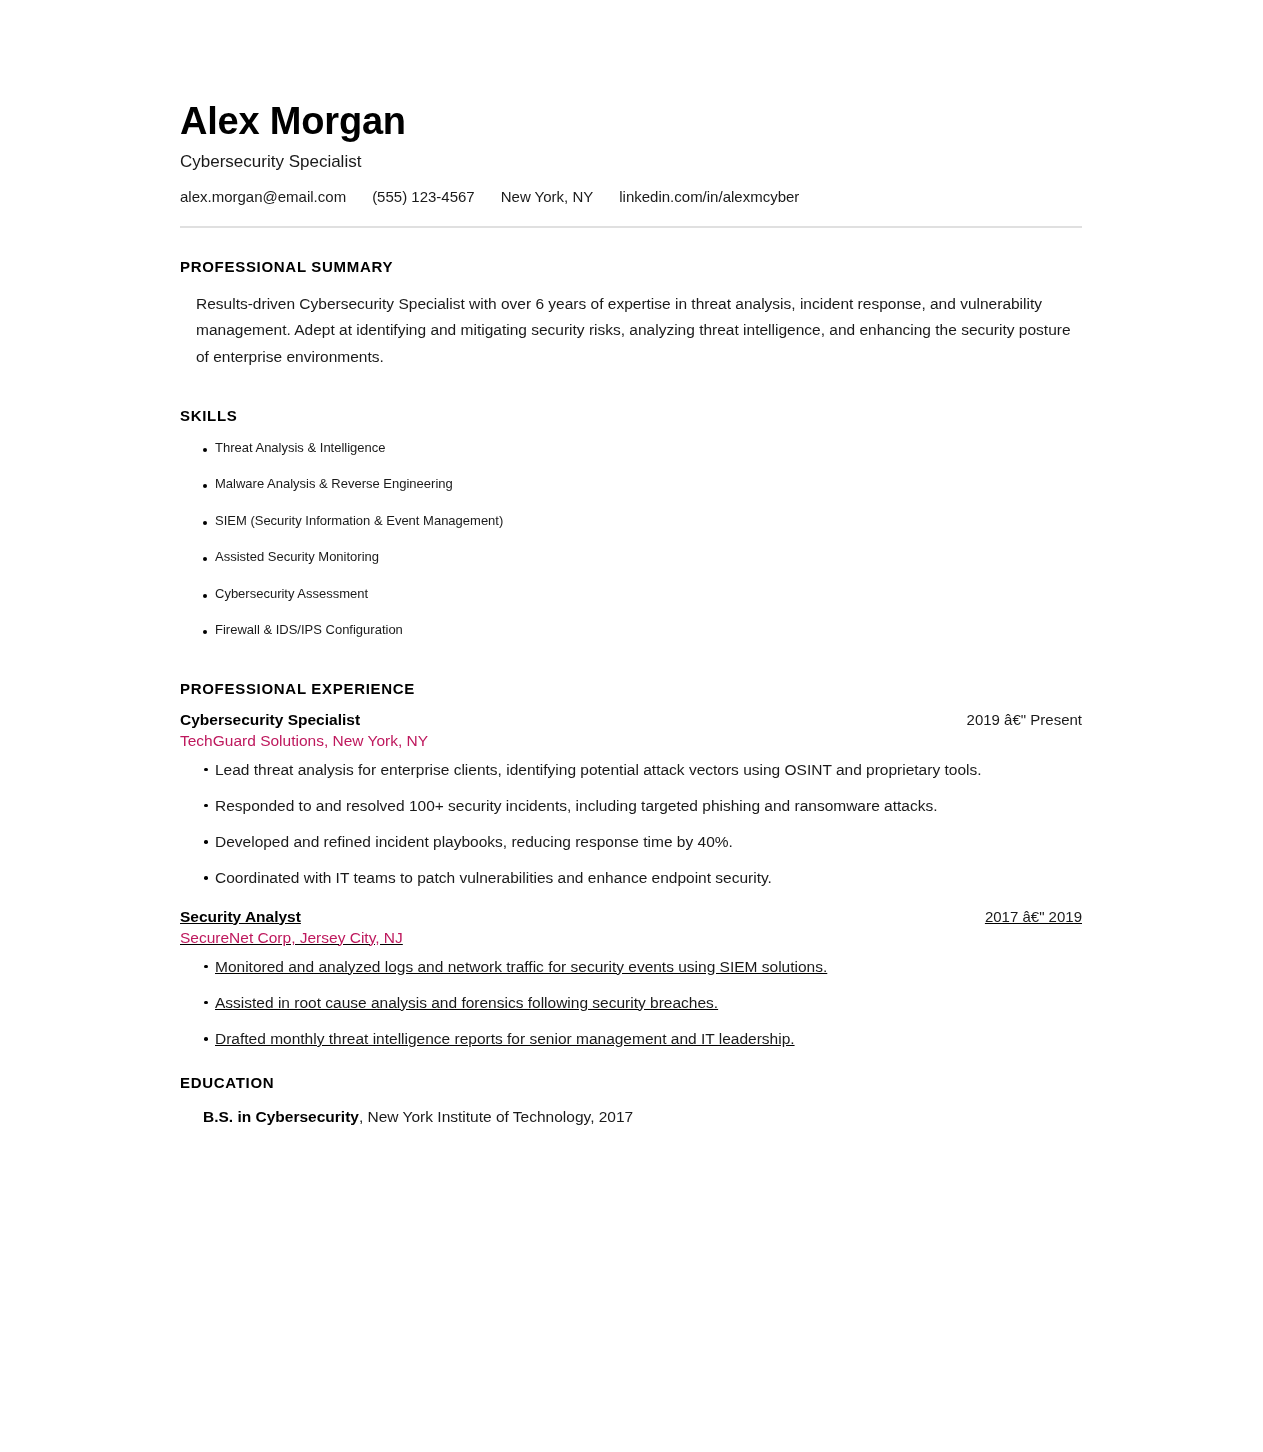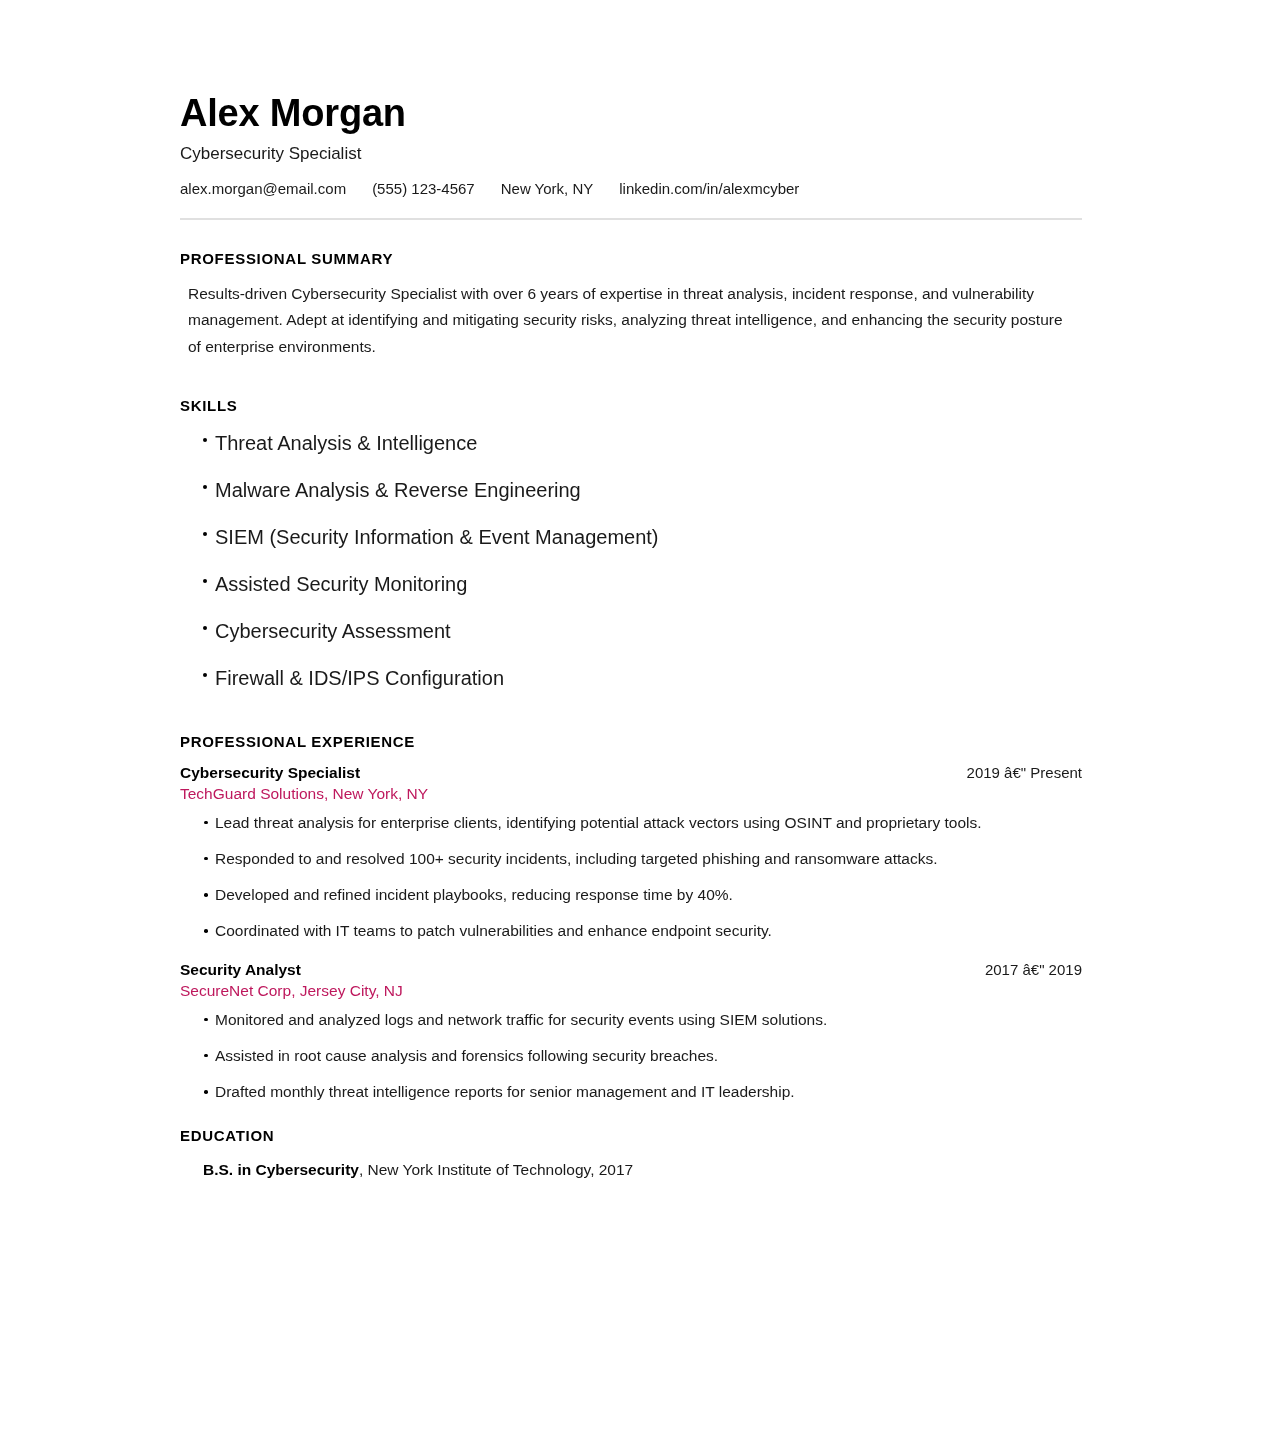--- a/index.html
+++ b/index.html
@@ -18,21 +18,21 @@
     position: relative;
     width: 1263px;
     height: 1452px;
     background: #ffffff;
     overflow: hidden;
   }
   
   .resume-clip {
     position: absolute;
     left: 0;
-    top: 0;
+    top: 8px;
     width: 1228px;
     height: 1297px;
     overflow: hidden;
   }
   .resume {
     position: absolute;
     left: 180px;
     top: 0;
     width: 902px;
   }
@@ -84,35 +84,35 @@
     font-size: 15px;
     font-weight: bold;
     letter-spacing: 0.7px;
     text-transform: uppercase;
     margin: 0 0 14px 0;
     color: #000;
   }
   .summary-text {
     font-size: 15.5px;
     line-height: 1.72;
-    margin: 8px;
+    margin: 16px;
     color: #1a1a1a;
     width: 884px;
   }
 
   
   ul.bullets {
     list-style: none;
     margin: 0;
     padding: 0;
   }
   ul.bullets > li {
     position: relative;
     padding-left: 35px;
-    font-size: 20px;
+    font-size: 13px;
     line-height: 1.5;
     color: #1a1a1a;
     margin-bottom: 17px;
   }
   ul.bullets > li:last-child {
     margin-bottom: 0;
   }
   ul.bullets > li::before {
     content: "";
     position: absolute;
@@ -135,20 +135,21 @@
     width: 3.5px;
     height: 3.5px;
   }
 
   
   .job {
     margin-bottom: 4px;
   }
   .job + .job {
     margin-top: 18px;
+    text-decoration: underline;
   }
   .job-head {
     display: flex;
     align-items: baseline;
     justify-content: space-between;
     width: 902px;
   }
   .job-role {
     font-size: 15.5px;
     font-weight: bold;

